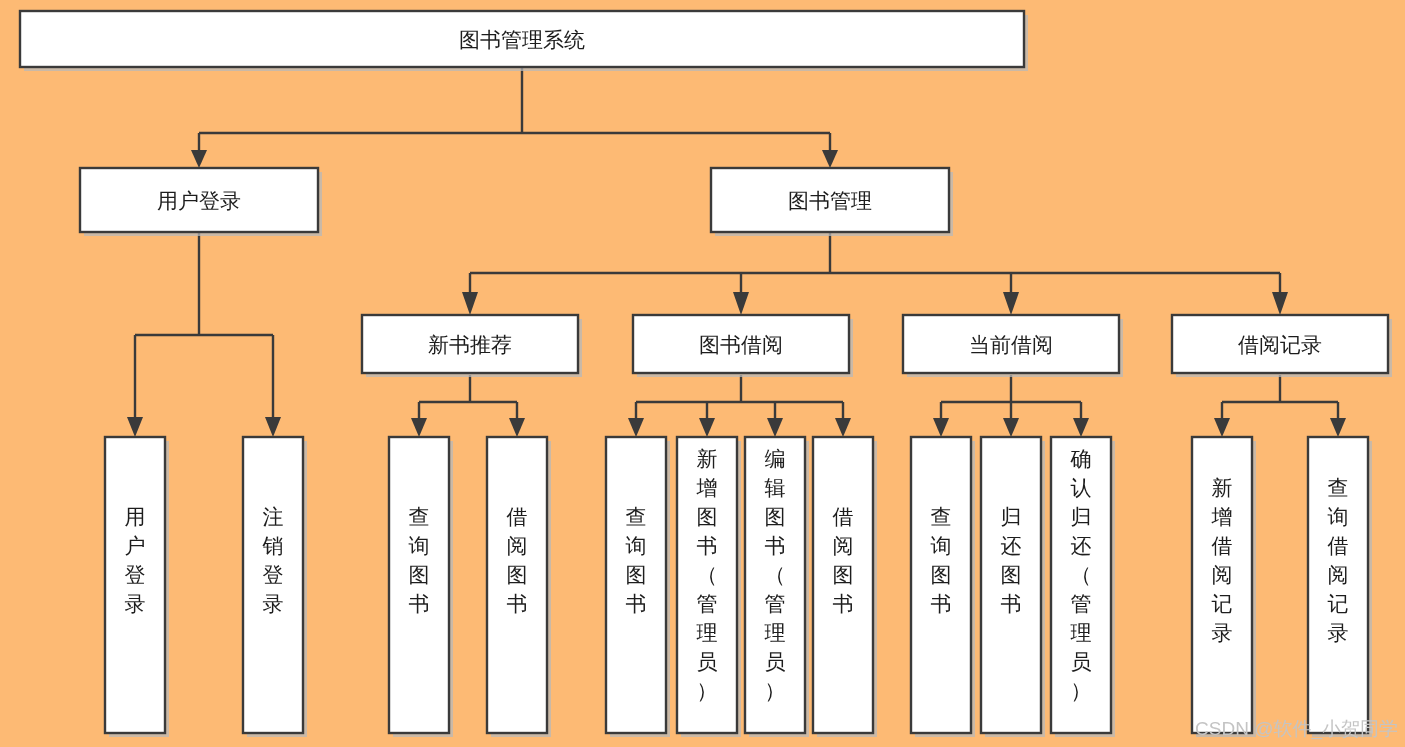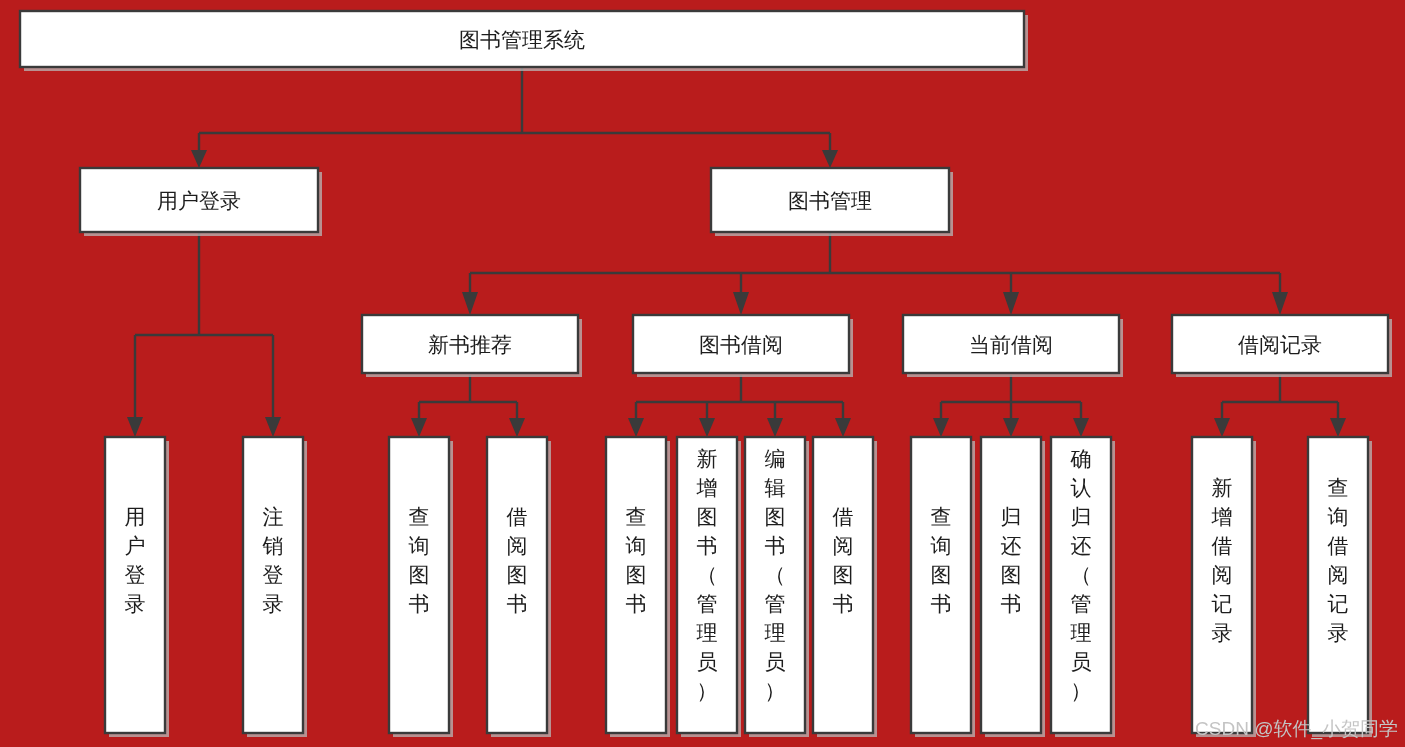--- a/index.html
+++ b/index.html
@@ -8,21 +8,21 @@
     padding: 0;
     background: #ffffff;
   }
   body {
     font-family: "Liberation Sans", "DejaVu Sans", sans-serif;
   }
   #diagram-root {
     position: relative;
     width: 1405px;
     height: 747px;
-    background: #b91c1c;
+    background: #fdba74;
     overflow: hidden;
   }
   svg#flow-svg {
     position: absolute;
     top: 0;
     left: 0;
     width: 1405px;
     height: 747px;
     display: block;
   }

